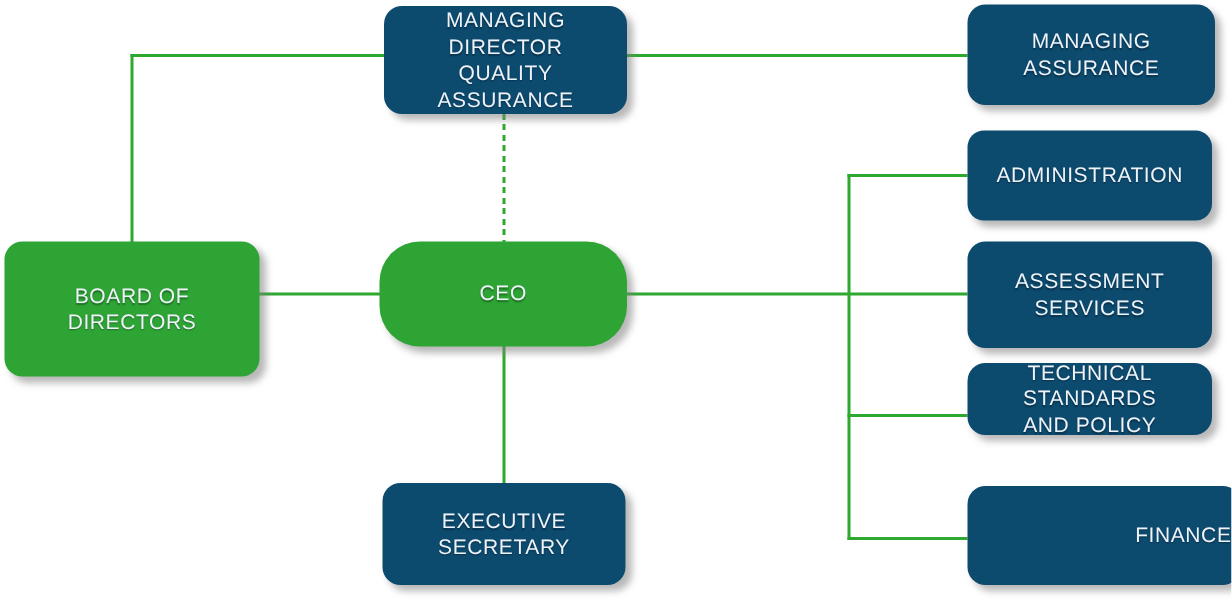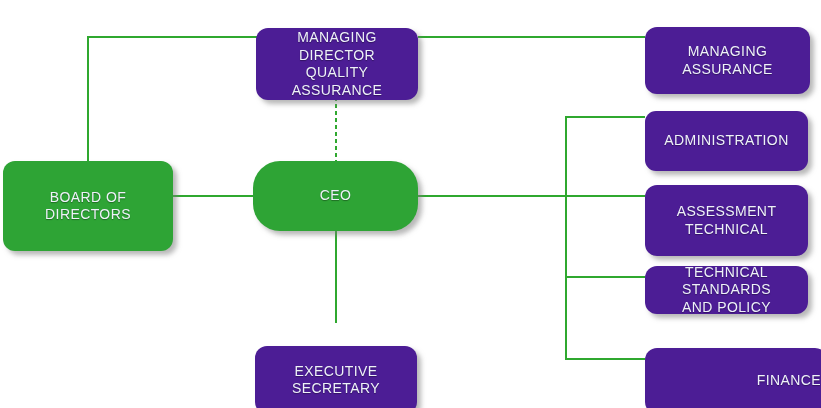--- a/index.html
+++ b/index.html
@@ -28,21 +28,21 @@
   }
   .node .label {
     color: #eef2f9;
     font-size: 14px;
     letter-spacing: 0.4px;
     line-height: 1.25;
     white-space: pre-line;
     text-shadow: 0 1px 1px rgba(0,0,0,0.35);
   }
   .node.green { background: #2ea435; }
-  .node.navy  { background: #4c1d95; margin-top: 24px; }
+  .node.navy  { background: #0c4a6e; }
   .edge {
     position: absolute;
     background: #2fa82f;
   }
   .edge.dashed-v {
     background: repeating-linear-gradient(
       to bottom,
       #2fa82f 0px, #2fa82f 4px,
       transparent 4px, transparent 7px
     );
@@ -84,21 +84,21 @@
     <span class="label">BOARD OF
 DIRECTORS</span>
   </div>
 
   <div class="node green" style="left:253px; top:161px; width:165px; height:70px;border-radius:27px;">
     <span class="label">CEO</span>
   </div>
 
   <div class="node navy" style="left:645px; top:161px; width:163px; height:71px;">
     <span class="label">ASSESSMENT
-TECHNICAL</span>
+SERVICES</span>
   </div>
 
   <div class="node navy" style="left:645px; top:242px; width:163px; height:48px;">
     <span class="label">TECHNICAL
 STANDARDS
 AND POLICY</span>
   </div>
 
   <div class="node navy" style="left:255px; top:322px; width:162px; height:68px;">
     <span class="label">EXECUTIVE

